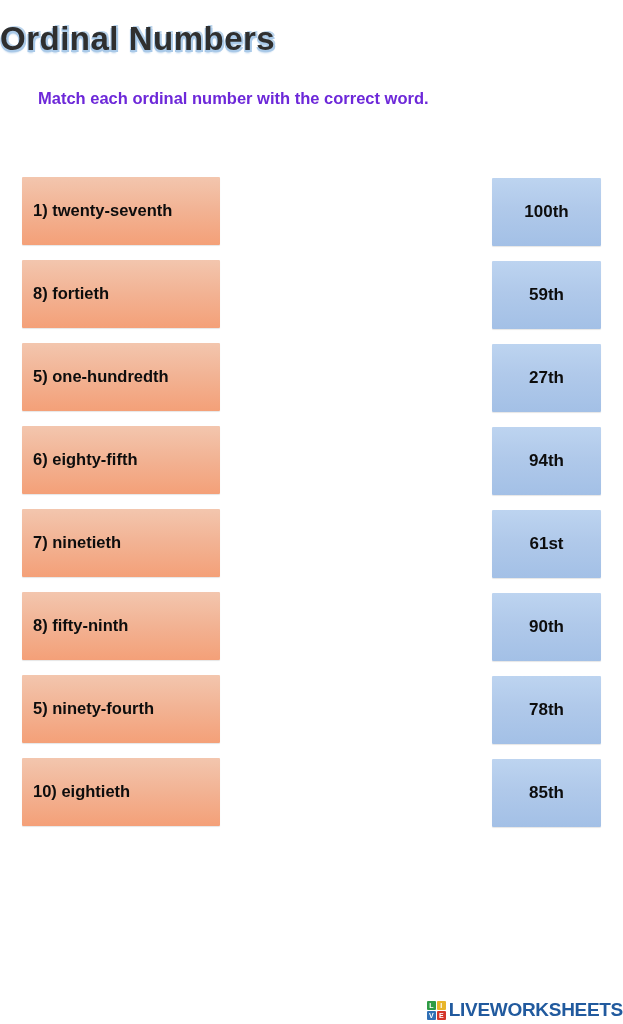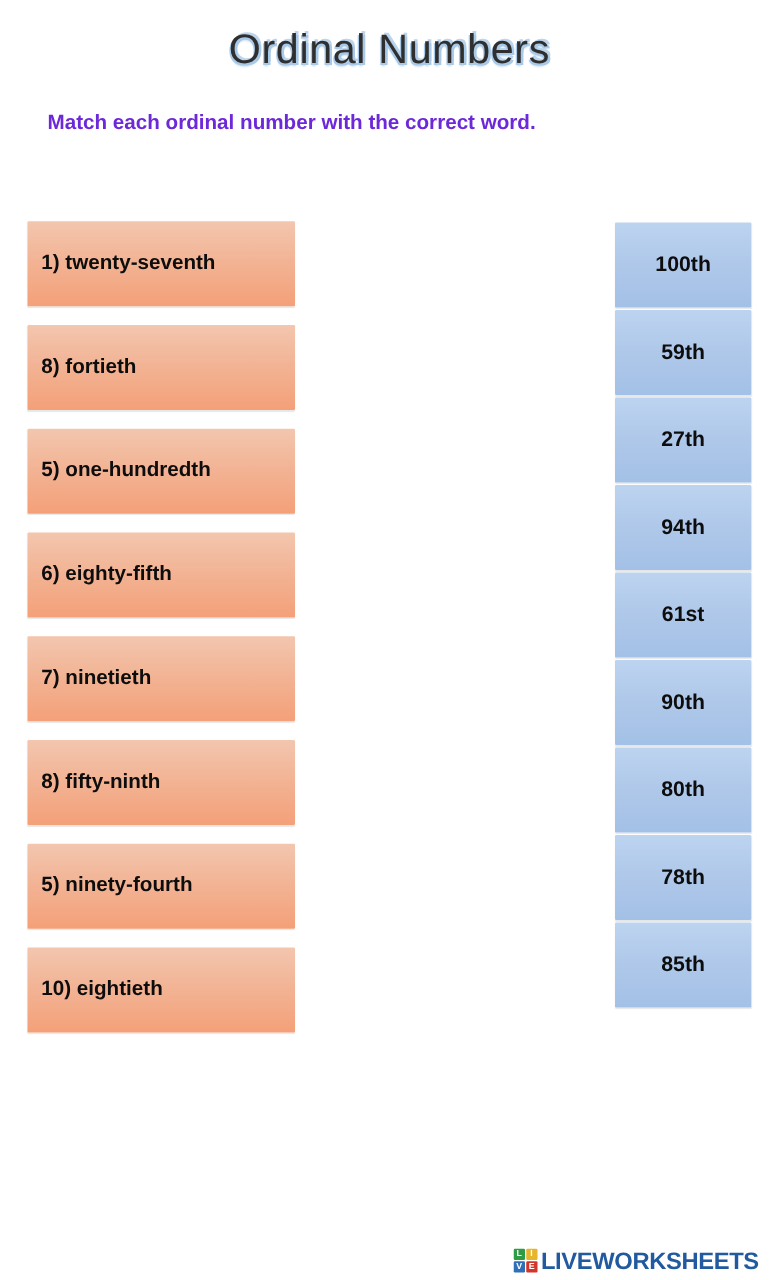--- a/index.html
+++ b/index.html
@@ -21,23 +21,23 @@
     height: 1024px;
     box-sizing: border-box;
   }
 
   
   .title {
     position: absolute;
     top: 20px;
     left: 0;
     width: 623px;
-    text-align: center;
+    text-align: left;
     font-size: 33px;
-    font-weight: normal;
+    font-weight: bold;
     color: #2f2f2f;
     letter-spacing: 0.5px;
     text-shadow:
        2px 2px 0 #a9c9e8,
       -1px 2px 0 #a9c9e8,
        2px -1px 0 #bcd5ec,
        0px 3px 2px #b6d0ea;
     white-space: nowrap;
   }
 
@@ -71,48 +71,49 @@
     box-sizing: border-box;
     margin-bottom: 15px;
     border-radius: 1px;
     display: flex;
     align-items: center;
     font-weight: bold;
     color: #0d0d0d;
   }
 
   .card-word {
-    width: 214px;
+    width: 198px;
     height: 68px;
     padding: 0 10px 0 11px;
     font-size: 16.5px;
     line-height: 1.32;
     background: linear-gradient(180deg, #f3c6ae 0%, #f2b394 48%, #f4a078 100%);
     box-shadow: 0 1px 1px rgba(0,0,0,0.10);
   }
 
   .card-num {
     width: 109px;
     height: 68px;
     justify-content: center;
     font-size: 17px;
     background: linear-gradient(180deg, #bdd4f0 0%, #b0c9ea 45%, #a3c0e6 100%);
     box-shadow: 0 1px 1px rgba(0,0,0,0.10);
   }
 
   
-  .col-right .card-num { margin-bottom: 2px; }
+  .col-right .card-num { margin-bottom: 15px; }
   .col-right { top: 178px; }
 
   
   .footer-logo {
     position: absolute;
-    right: 16px;
+    right: 0;
     bottom: 3px;
     display: flex;
+    align-items: center;
     gap: 3px;
   }
   .logo-grid {
     display: grid;
     grid-template-columns: 9px 9px;
     grid-template-rows: 9px 9px;
     gap: 1px;
     width: 19px;
     height: 19px;
   }
@@ -158,21 +159,20 @@
     <div class="card card-word">10) eightieth</div>
   </div>
 
   <div class="col-right">
     <div class="card card-num">100th</div>
     <div class="card card-num">59th</div>
     <div class="card card-num">27th</div>
     <div class="card card-num">94th</div>
     <div class="card card-num">61st</div>
     <div class="card card-num">90th</div>
-    <div class="card card-num">80th</div>
     <div class="card card-num">78th</div>
     <div class="card card-num">85th</div>
   </div>
 
   <div class="footer-logo">
     <div class="logo-grid">
       <span class="logo-cell lc-l">L</span>
       <span class="logo-cell lc-i">I</span>
       <span class="logo-cell lc-v">V</span>
       <span class="logo-cell lc-e">E</span>

